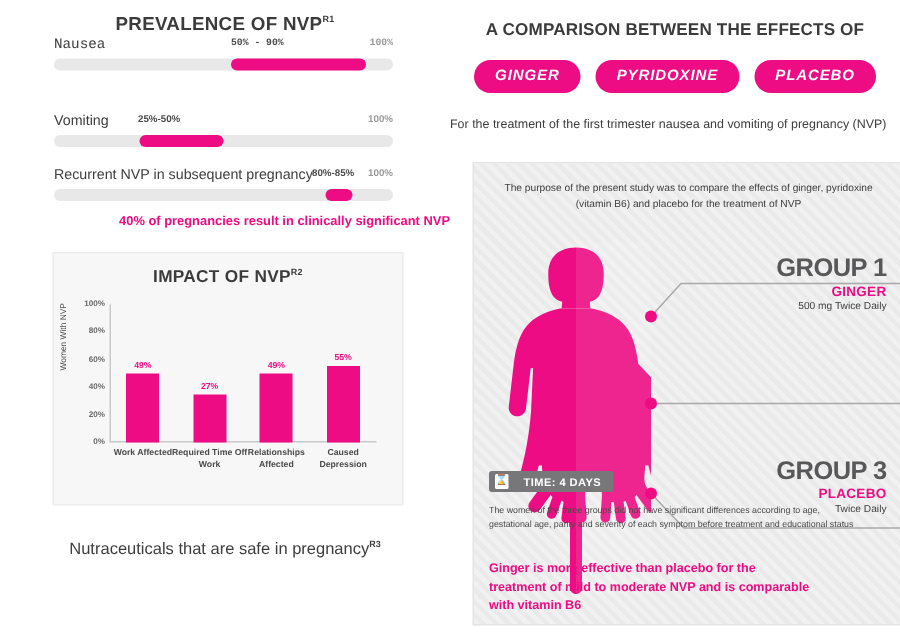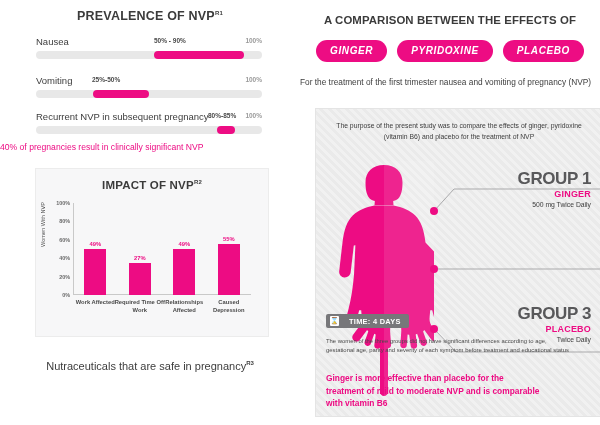--- a/index.html
+++ b/index.html
@@ -33,22 +33,22 @@
   }
   .bar-max{
     position:absolute;right:0;top:1px;font-size:6.5px;color:#9a9a9a;font-weight:bold;
   }
   .track{
     position:absolute;left:0;width:226px;height:8px;background:#e8e8e8;border-radius:4px;
   }
   .fill{position:absolute;top:0;height:8px;background:#ed0c83;border-radius:4px;}
 
   #stat-line{
-    position:absolute;left:0;top:142px;width:300px;text-align:left;
-    font-size:8.6px;font-weight:normal;color:#ed0c83;
+    position:absolute;left:0;top:142px;width:300px;text-align:right;
+    font-size:8.6px;font-weight:bold;color:#ed0c83;
   }
 
   
   #impact-card{
     position:absolute;left:35px;top:168px;width:232px;height:167px;
     background:#f7f7f8;border:1px solid #ececec;
   }
   #impact-title{position:absolute;left:0;top:10px;width:232px;font-size:11.5px;}
   .yaxis-title{
     position:absolute;left:4px;top:78px;font-size:5.6px;color:#4a4a4a;
@@ -152,21 +152,21 @@
 <body>
 
 <div class="page">
 
   <div class="left">
 
     <div class="sec-title" id="prevalence-title">
       <span>PREVALENCE OF NVP</span><span class="sup">R1</span>
     </div>
 
-    <div class="bar-block" style="top:36px;height:28px;">
+    <div class="bar-block" style="top:24px;height:28px;font-family:Liberation Mono, monospace;">
       <div class="bar-row">
         <span class="bar-label">Nausea</span>
         <span class="bar-range" style="left:118px;">50% - 90%</span>
         <span class="bar-max">100%</span>
         <div class="track" style="top:15px;">
           <div class="fill" id="fill-0" style="left: 52%; width: 40%;"></div>
         </div>
       </div>
     </div>
 

